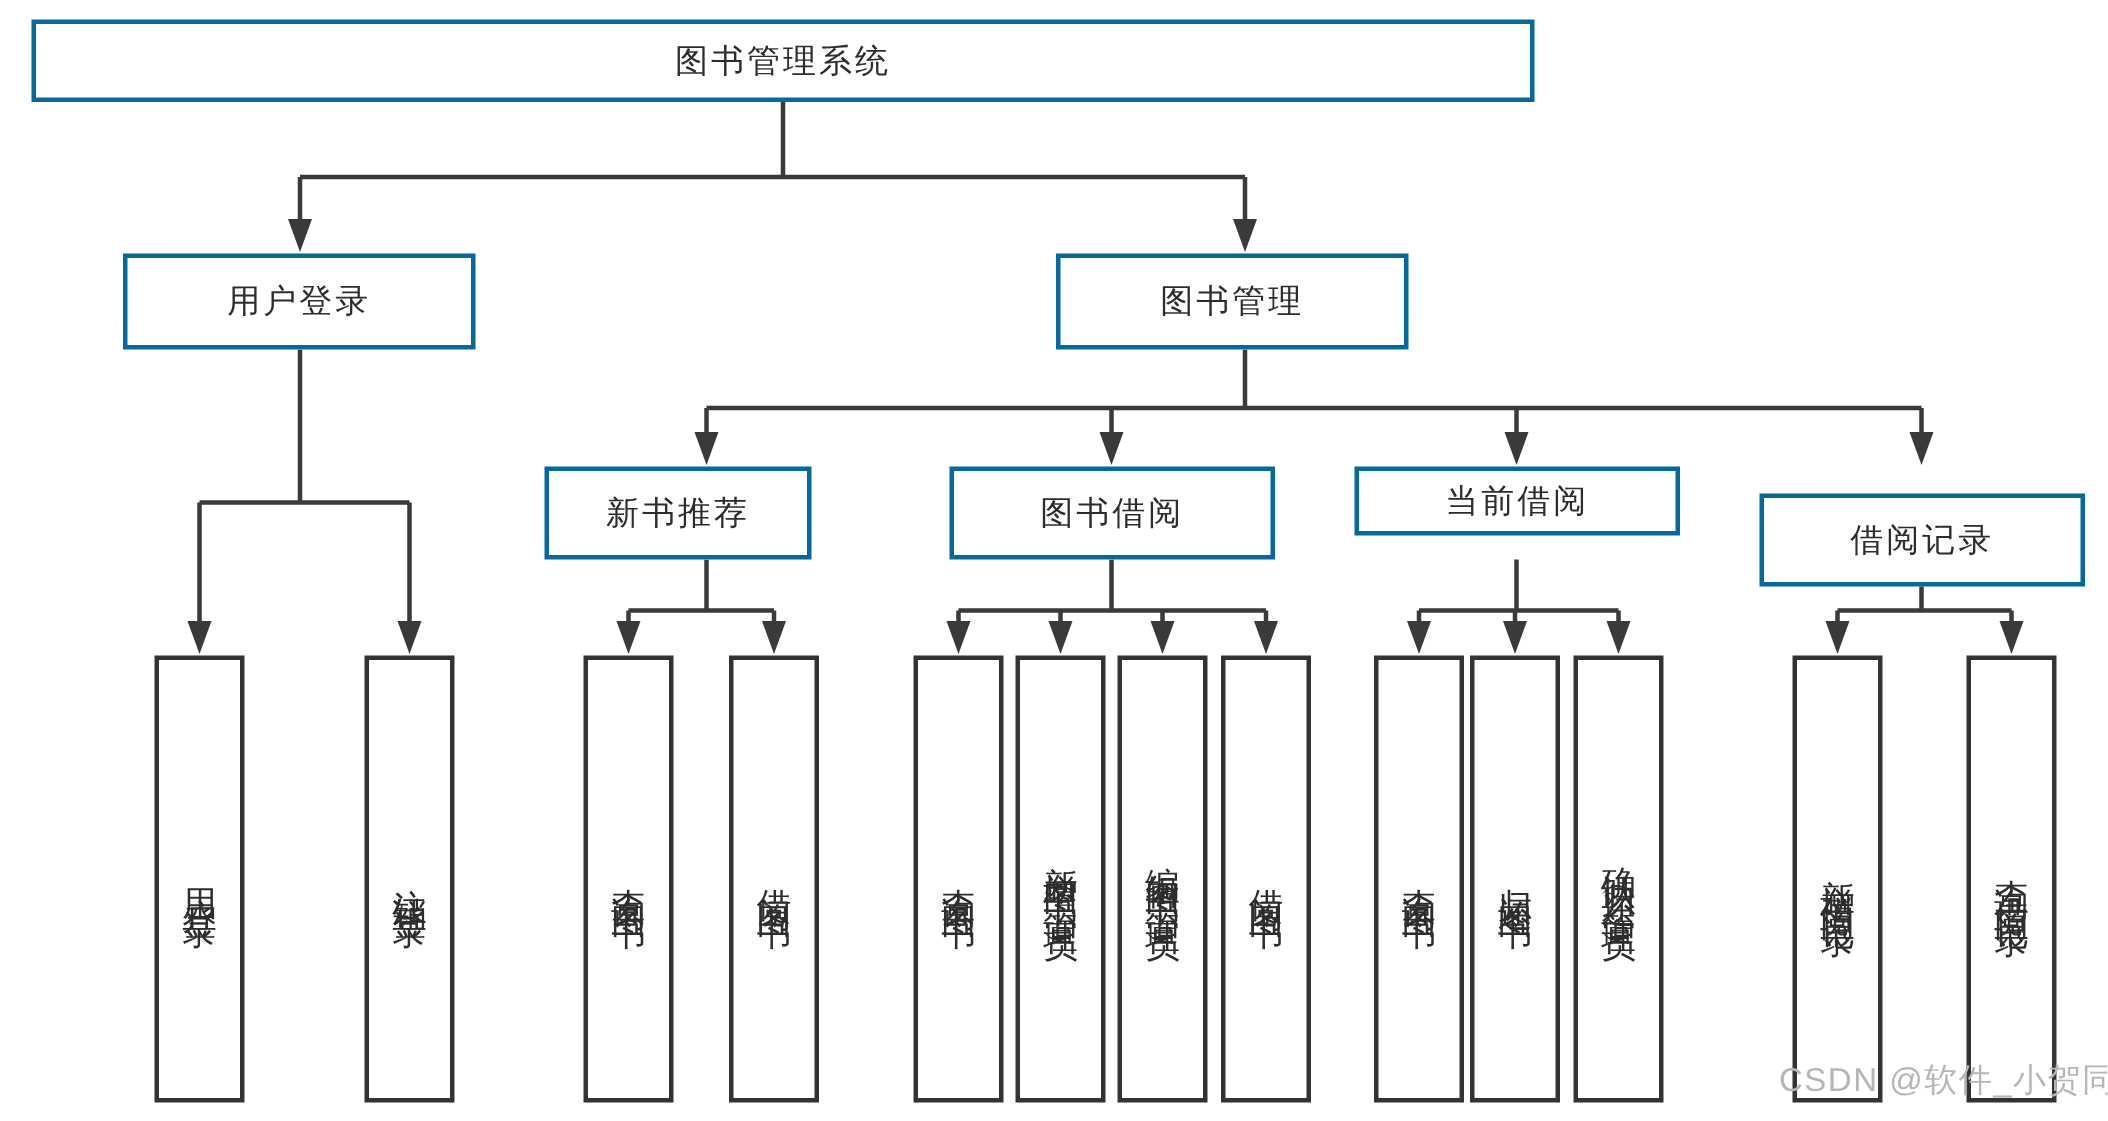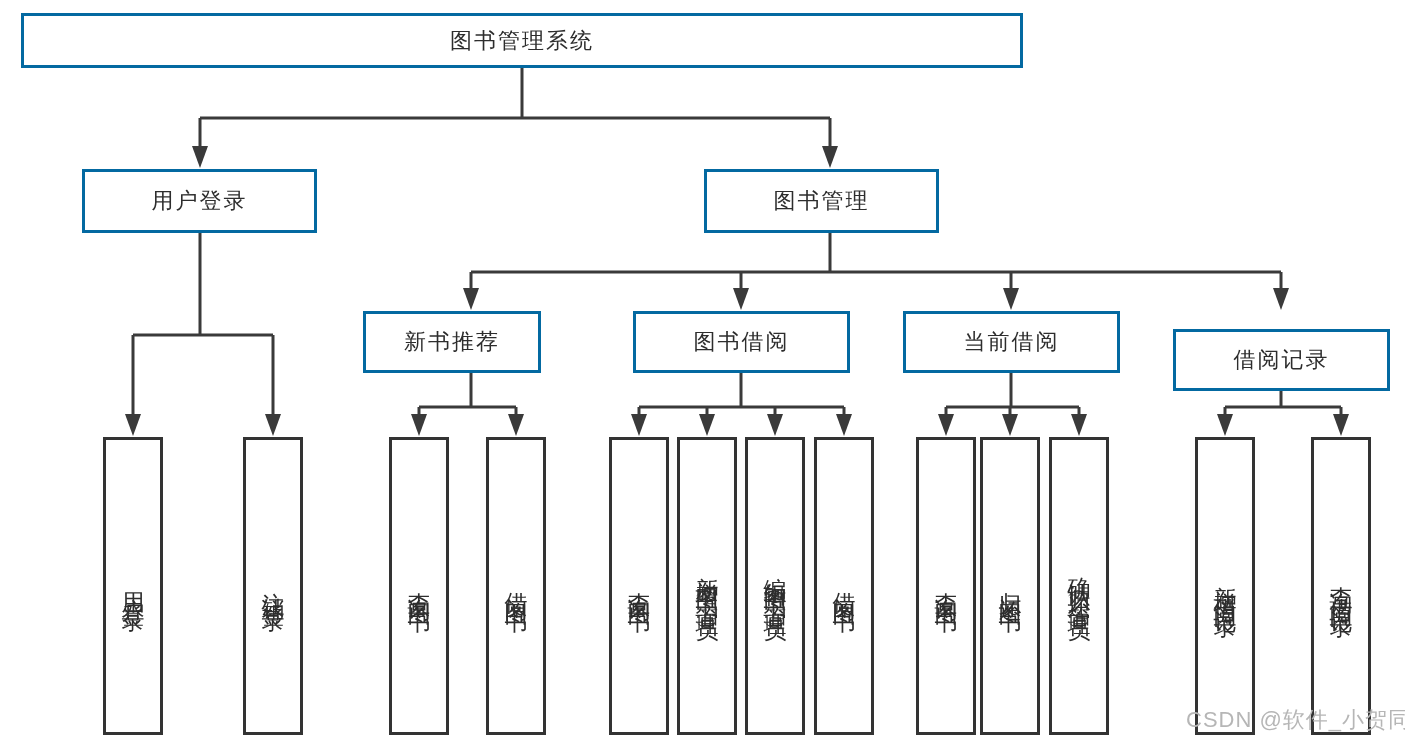--- a/index.html
+++ b/index.html
@@ -103,21 +103,21 @@
     </g>
   </svg>
 
   <div class="hbox" style="left:21px; top:13px; width:1002px; height:55px;">图书管理系统</div>
 
   <div class="hbox" style="left:82px; top:169px; width:235px; height:64px;">用户登录</div>
   <div class="hbox" style="left:704px; top:169px; width:235px; height:64px;">图书管理</div>
 
   <div class="hbox" style="left:363px; top:311px; width:178px; height:62px;">新书推荐</div>
   <div class="hbox" style="left:633px; top:311px; width:217px; height:62px;">图书借阅</div>
-  <div class="hbox" style="left:903px; top:311px; width:217px; height:62px;">当前借阅</div>
+  <div class="hbox" style="left:903px; top:311px; width:217px; height:46px;">当前借阅</div>
   <div class="hbox" style="left:1173px; top:311px; width:217px; height:62px;margin-top:18px;">借阅记录</div>
 
   <div class="vbox" style="left:103px; top:437px; width:60px; height:298px;">用户登录</div>
   <div class="vbox" style="left:243px; top:437px; width:60px; height:298px;">注销登录</div>
 
   <div class="vbox" style="left:389px; top:437px; width:60px; height:298px;">查询图书</div>
   <div class="vbox" style="left:486px; top:437px; width:60px; height:298px;">借阅图书</div>
 
   <div class="vbox" style="left:609px; top:437px; width:60px; height:298px;">查询图书</div>
   <div class="vbox" style="left:677px; top:437px; width:60px; height:298px;">新增图书（管理员）</div>

